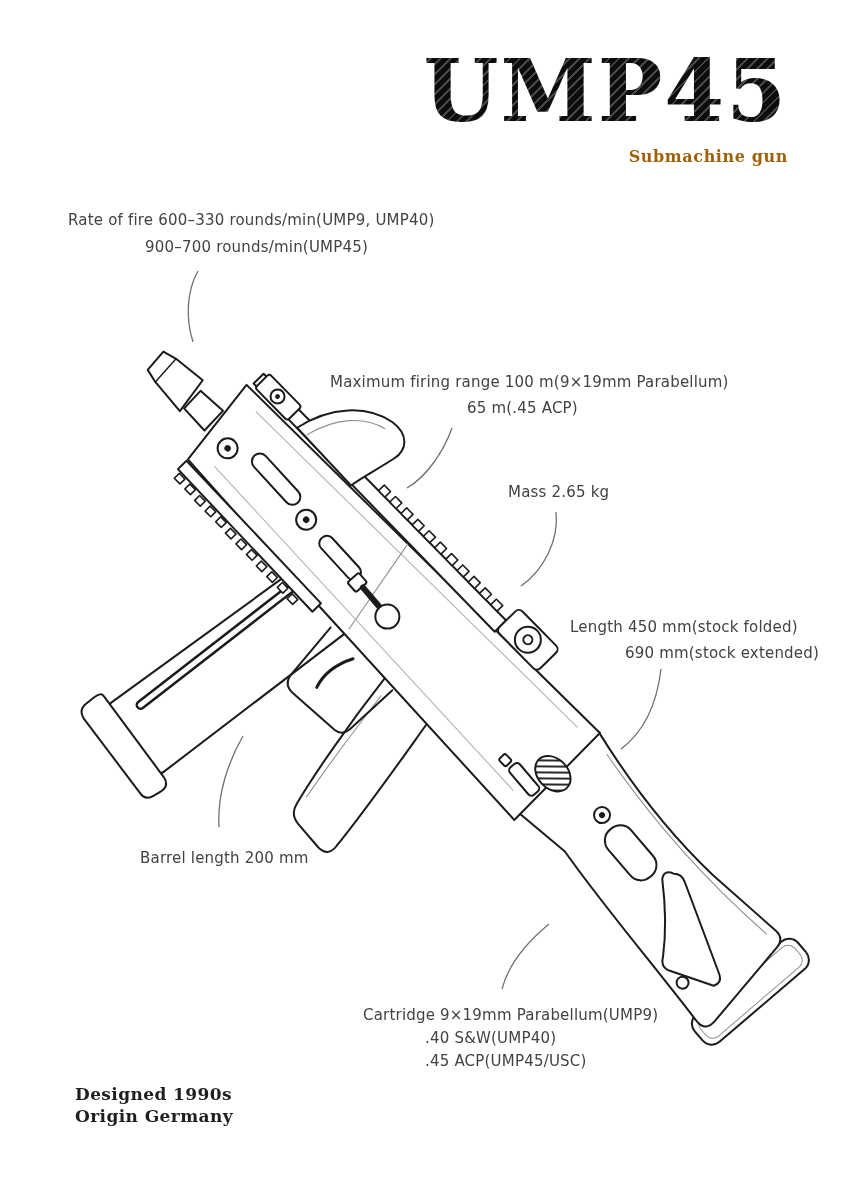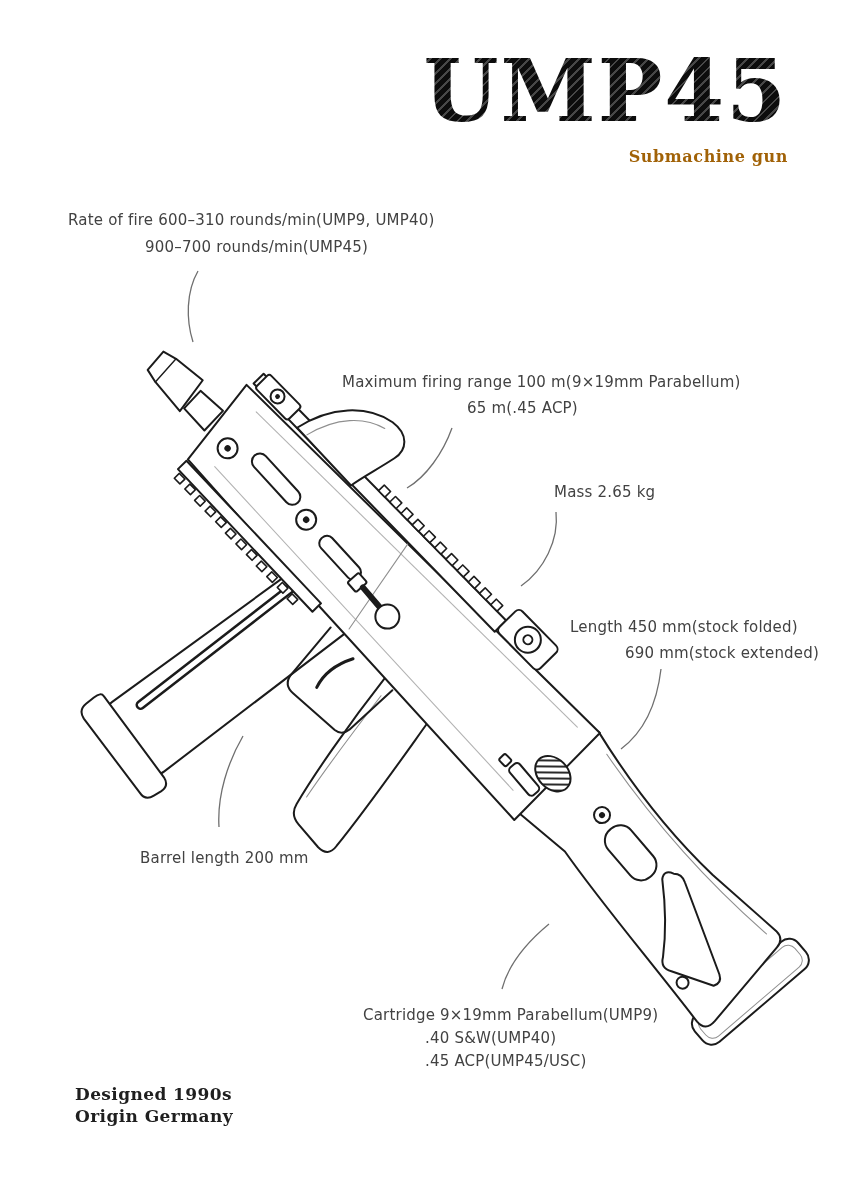--- a/index.html
+++ b/index.html
@@ -173,27 +173,27 @@
         <path d="M56,-13 L86,-15 L87,12 L57,11 Z"></path>
         <path d="M2,-14 L16,-18 L50,-22 L56,16 L18,13 L4,10 Z"></path>
         <path d="M16,-18 L18,13" stroke-width="1.4"></path>
       </g>
     </g>
   </svg>
 
   <div class="title">UMP45</div>
   <div class="subtitle">Submachine gun</div>
 
-  <div class="anno" style="left:68px;top:211px;">Rate of fire 600–310 rounds/min(UMP9, UMP40)</div>
+  <div class="anno" style="left:68px;top:211px;">Rate of fire 600–330 rounds/min(UMP9, UMP40)</div>
   <div class="anno" style="left:145px;top:238px;">900–700 rounds/min(UMP45)</div>
 
-  <div class="anno" style="left:330px;top:373px;margin-left:12px;">Maximum firing range 100 m(9×19mm Parabellum)</div>
+  <div class="anno" style="left:330px;top:373px;">Maximum firing range 100 m(9×19mm Parabellum)</div>
   <div class="anno" style="left:467px;top:399px;">65 m(.45 ACP)</div>
 
-  <div class="anno" style="left:508px;top:483px;margin-left:46px;">Mass 2.65 kg</div>
+  <div class="anno" style="left:508px;top:483px;">Mass 2.65 kg</div>
 
   <div class="anno" style="left:570px;top:618px;">Length 450 mm(stock folded)</div>
   <div class="anno" style="left:625px;top:644px;">690 mm(stock extended)</div>
 
   <div class="anno" style="left:140px;top:849px;">Barrel length 200 mm</div>
 
   <div class="anno" style="left:363px;top:1006px;">Cartridge 9×19mm Parabellum(UMP9)</div>
   <div class="anno" style="left:425px;top:1029px;">.40 S&amp;W(UMP40)</div>
   <div class="anno" style="left:425px;top:1052px;">.45 ACP(UMP45/USC)</div>
 

